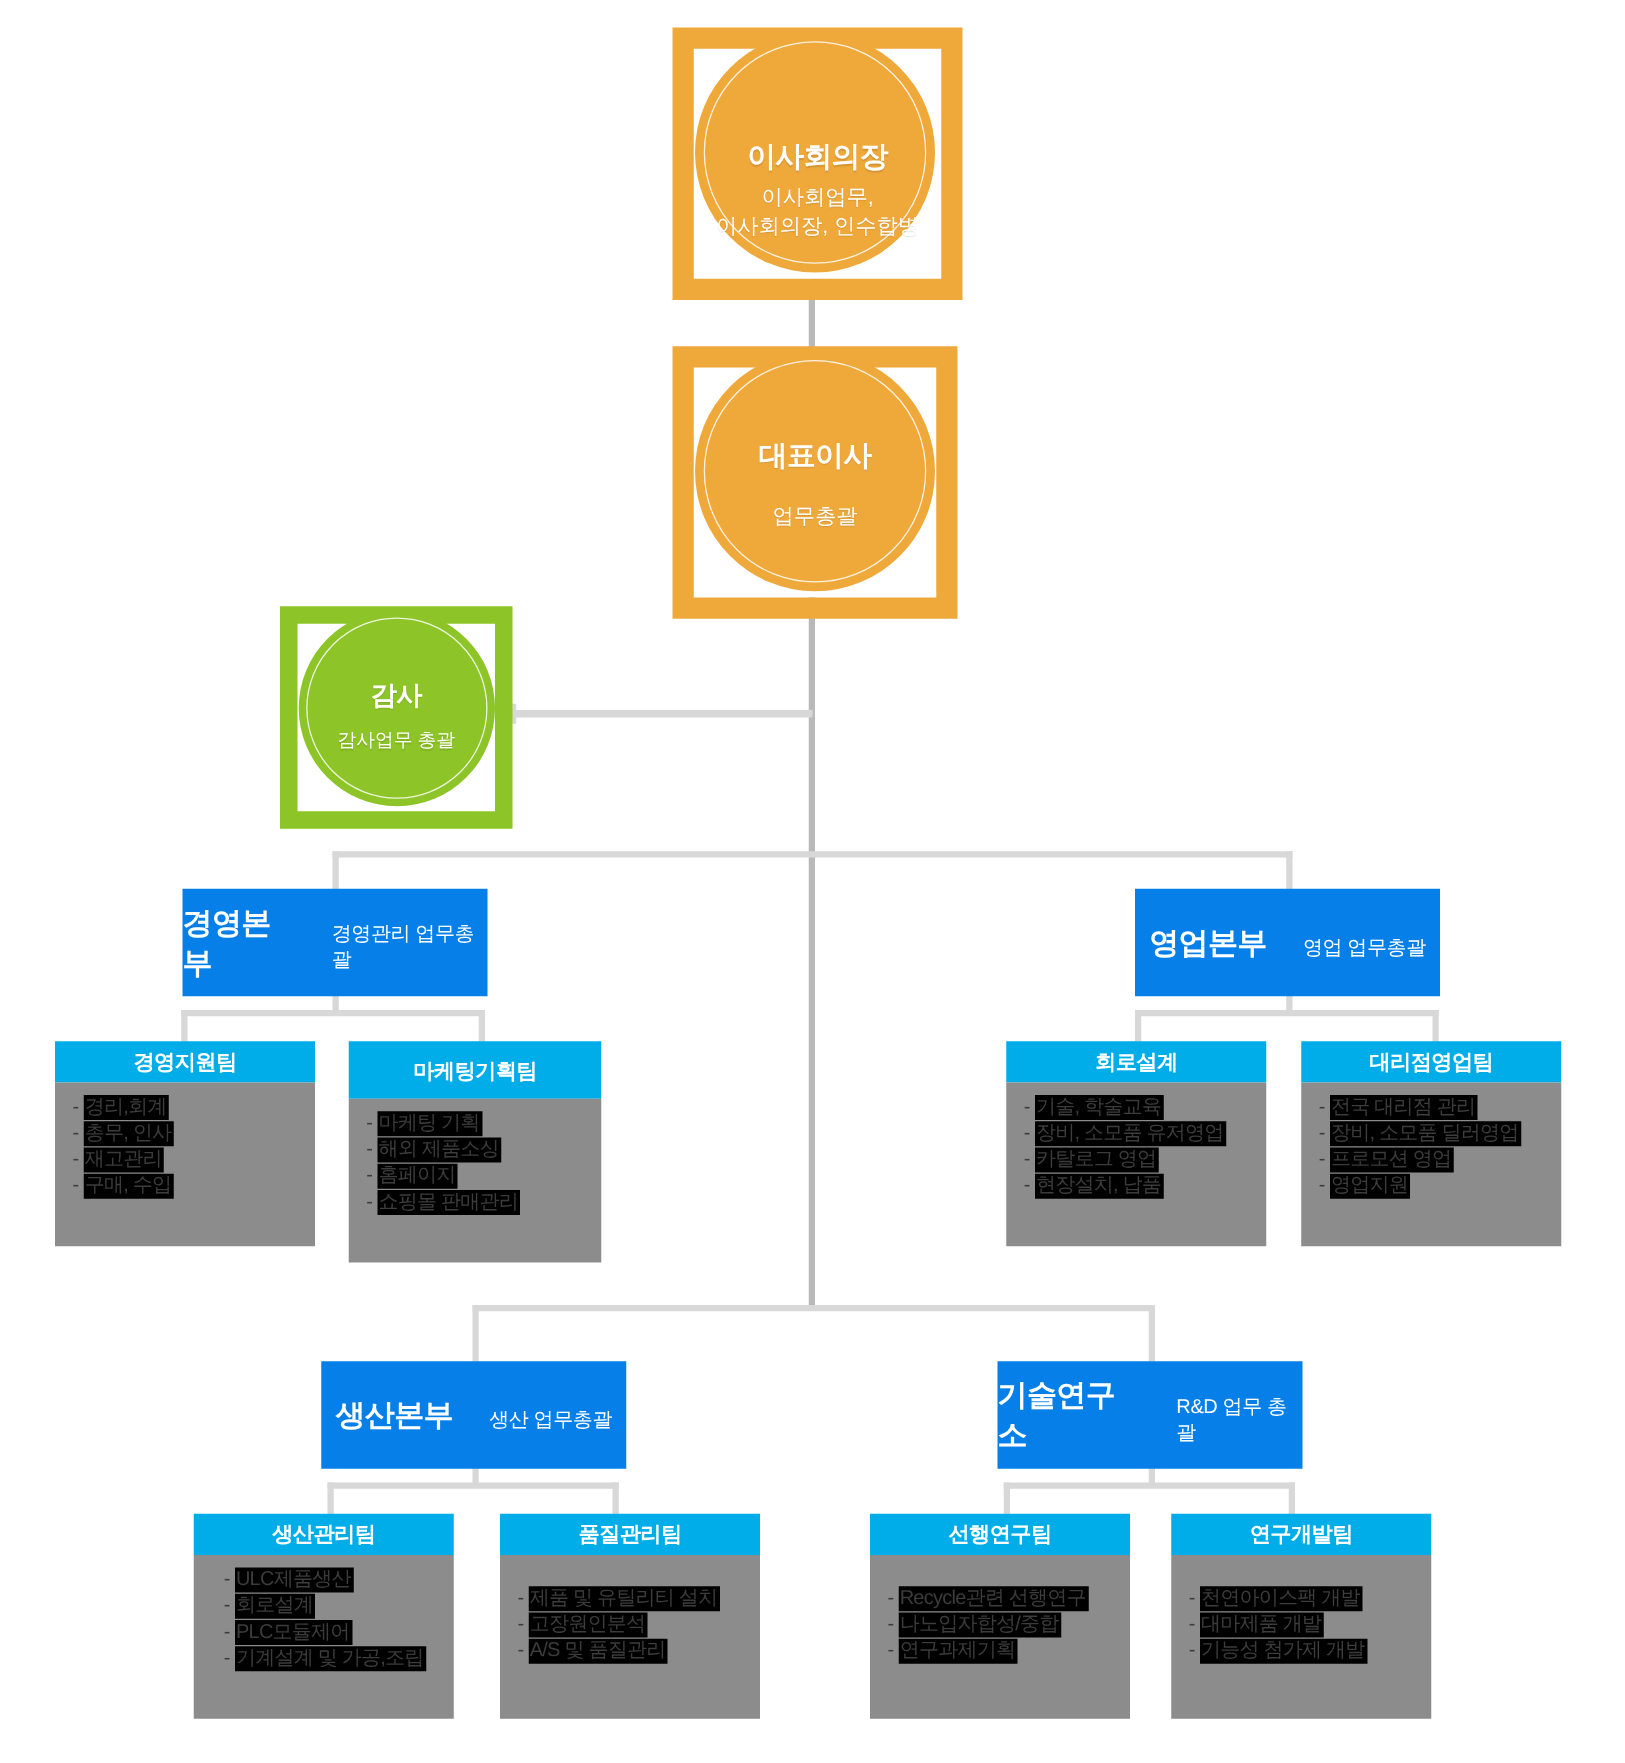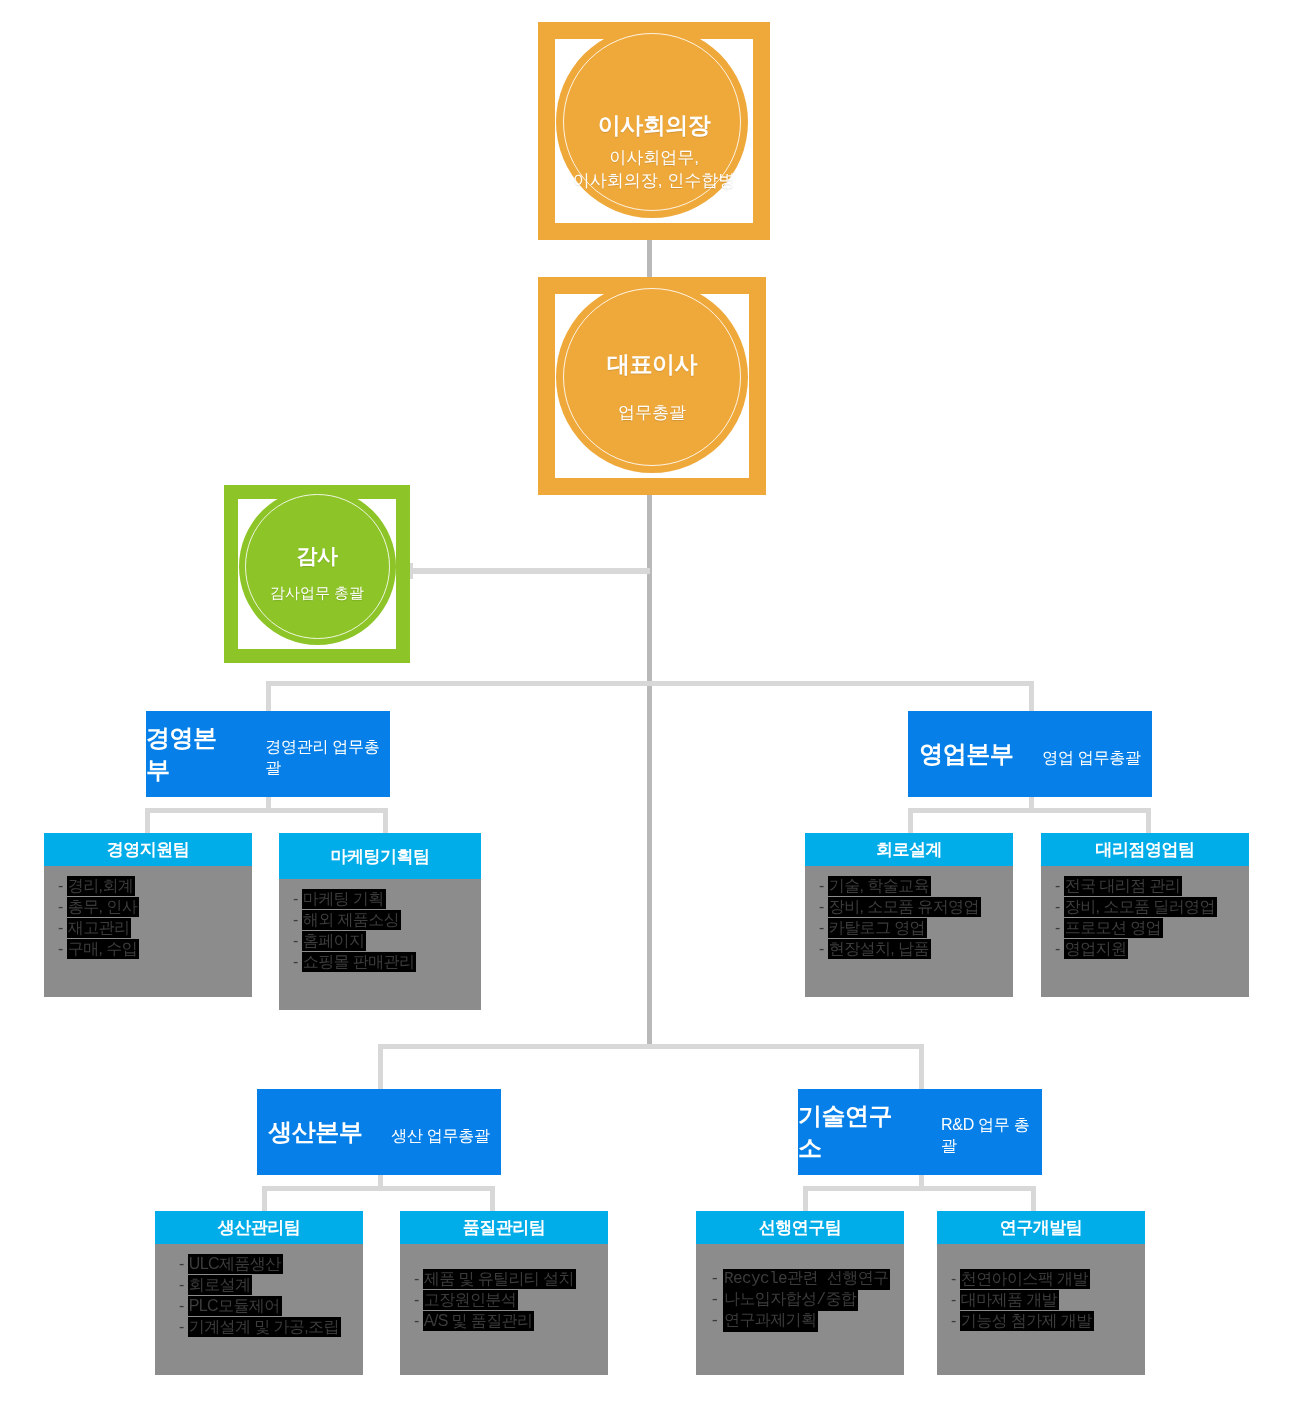--- a/index.html
+++ b/index.html
@@ -225,21 +225,21 @@
         <li><span class="dash">-</span><span class="txt">A/S 및 품질관리</span></li>
       </ul>
     </div>
   </div>
 
   <div class="div-box" style="left:798px; top:1089px; width:244px; height:86px;">
     <div class="div-title">기술연구소</div>
     <div class="div-sub">R&amp;D 업무 총괄</div>
   </div>
 
-  <div class="team" style="left:696px; top:1211px; width:208px; height:164px;font-family:Liberation Mono, monospace;">
+  <div class="team" style="left:696px; top:1211px; width:208px; height:164px;">
     <div class="team-head" style="height:33px;">선행연구팀</div>
     <div class="team-body" style="height:131px;">
       <ul class="team-list" style="left:14px; top:25px;">
         <li><span class="dash">-</span><span class="txt">Recycle관련 선행연구</span></li>
         <li><span class="dash">-</span><span class="txt">나노입자합성/중합</span></li>
         <li><span class="dash">-</span><span class="txt">연구과제기획</span></li>
       </ul>
     </div>
   </div>
 

